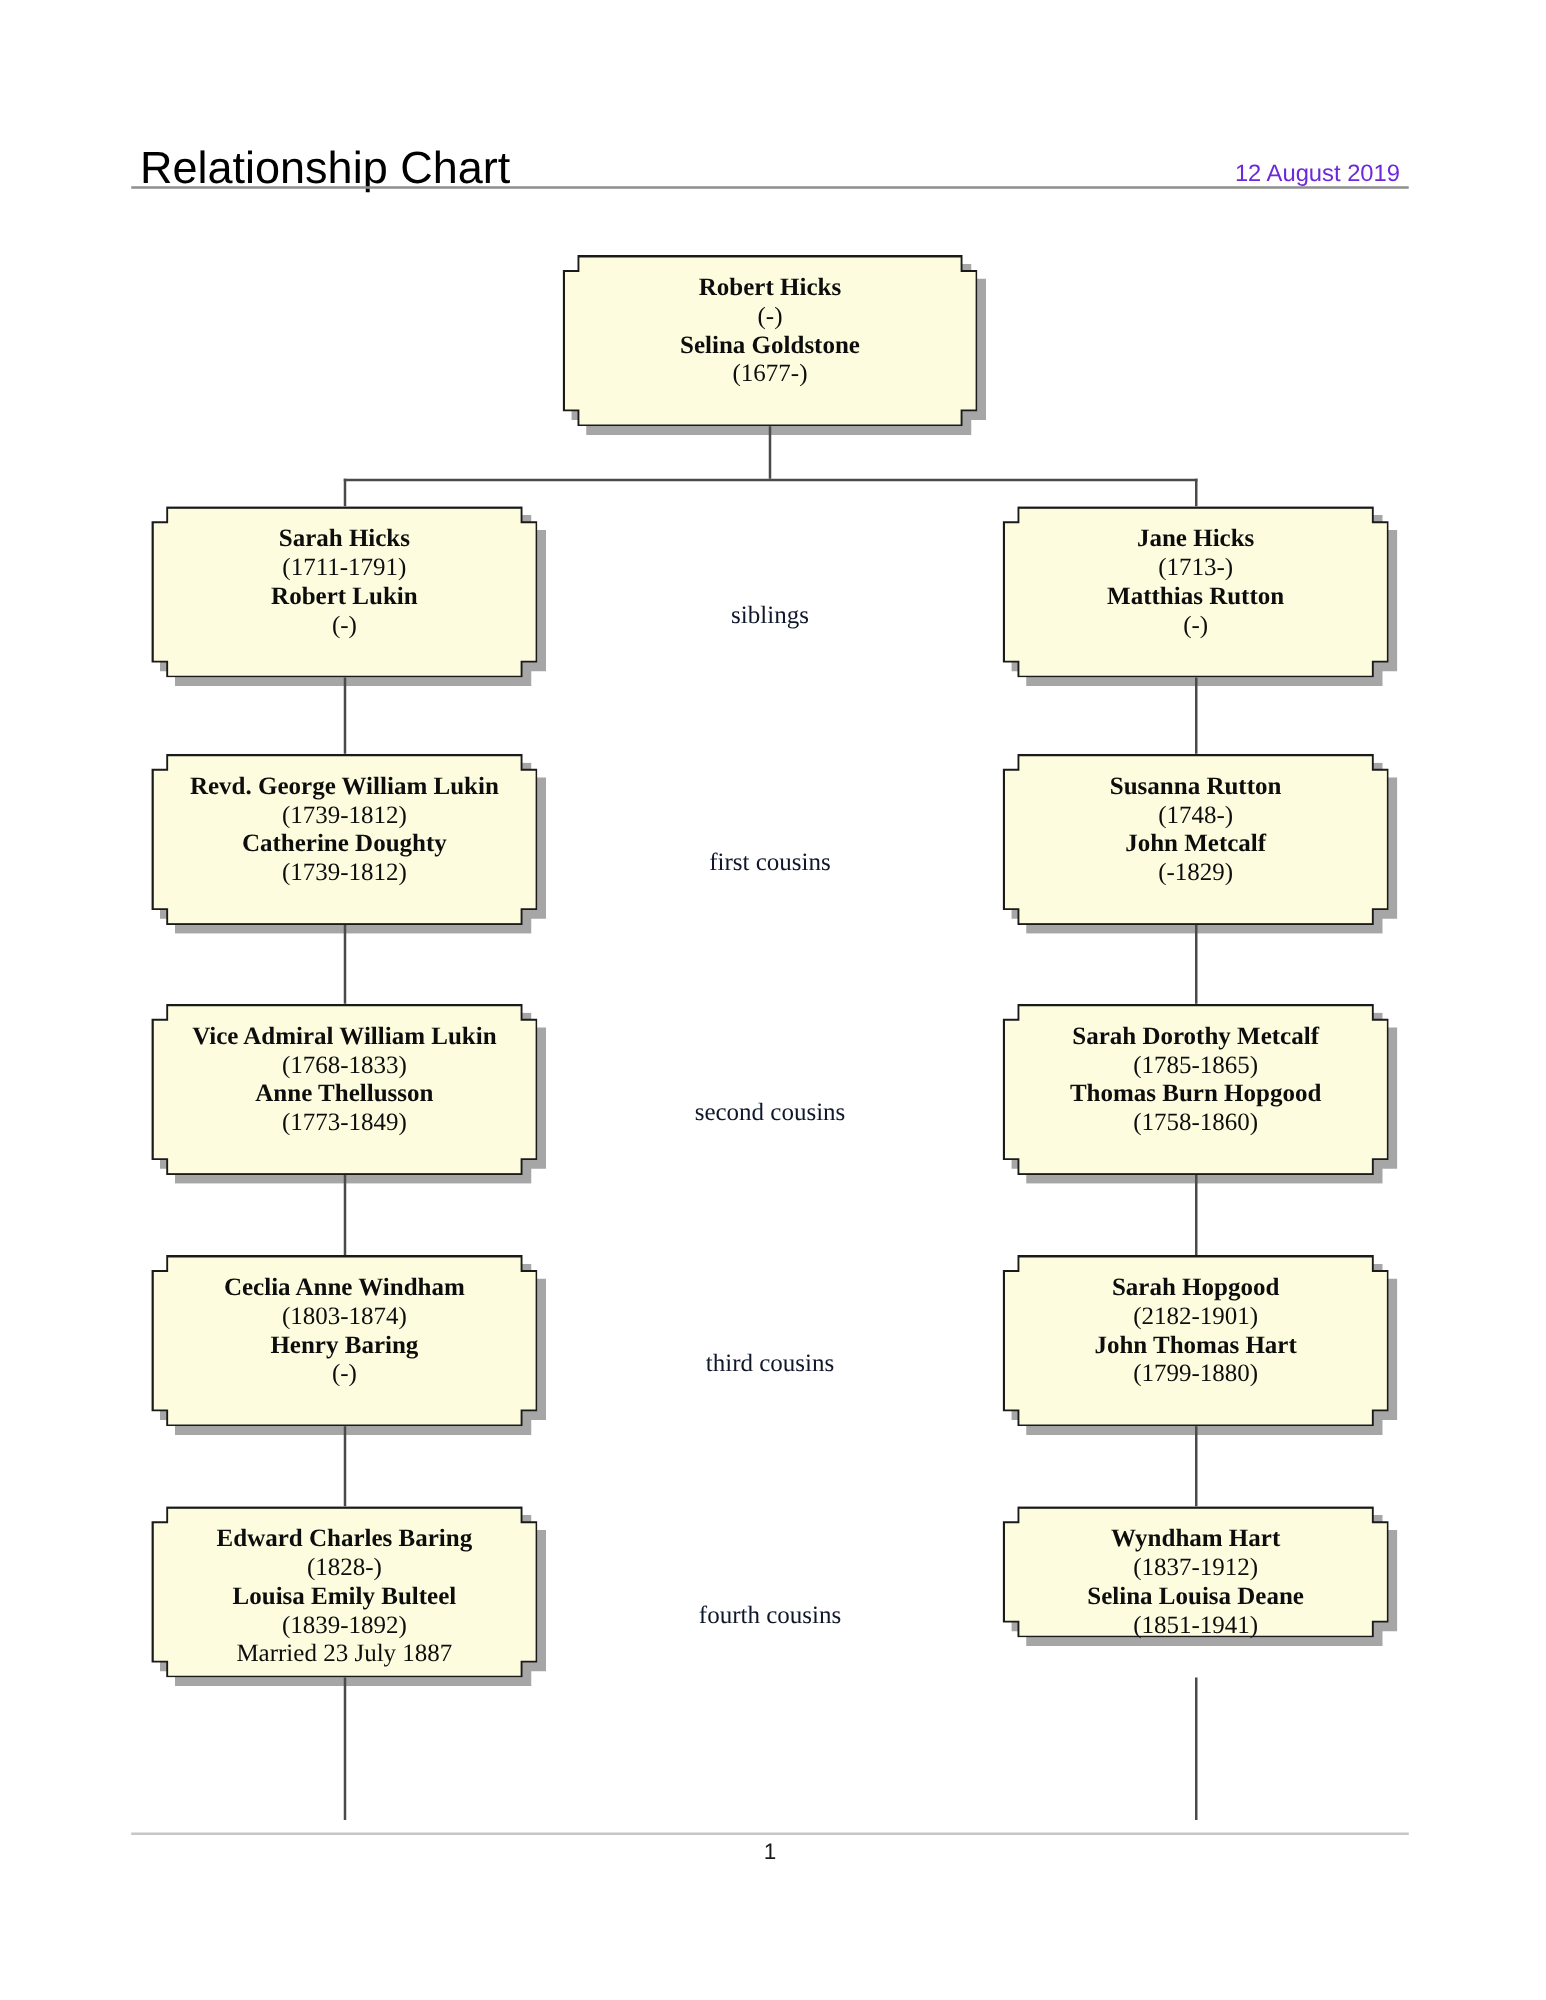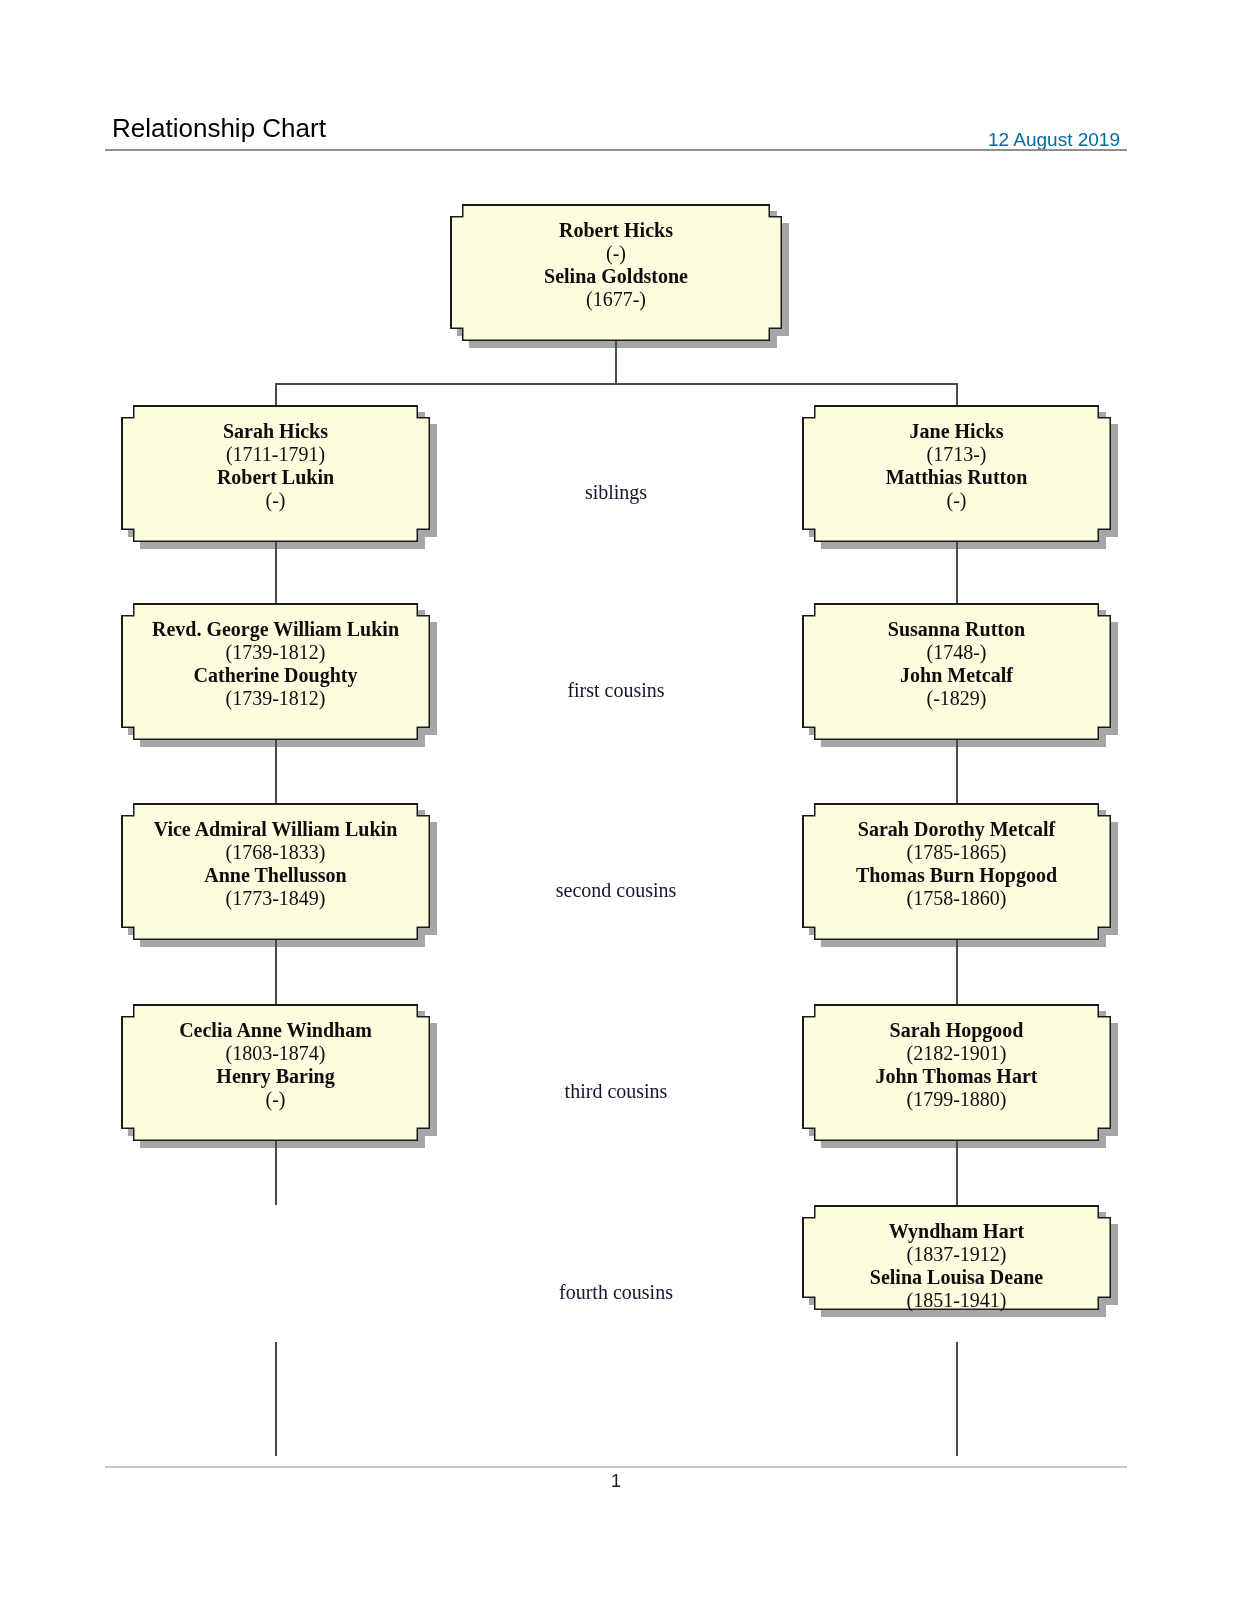--- a/index.html
+++ b/index.html
@@ -1,23 +1,23 @@
 <!DOCTYPE html>
 <html style="--box-fill: #FDFCDF; --box-border: #1A1A1A; --box-shadow: #A6A6A6; --connector: #4A4A4A;"><head>
 <meta charset="utf-8">
 <style>
   html,body{margin:0;padding:0;background:#ffffff;}
   #page{position:relative;width:1237px;height:1600px;background:#ffffff;overflow:hidden;
         font-family:"Liberation Serif", serif;color:#111;}
 
   
   .title{position:absolute;left:112px;top:113px;font-family:"Liberation Sans",sans-serif;
-         font-size:26px;color:#000;}
+         font-size:36px;color:#000;}
   .report-date{position:absolute;left:700px;top:129px;width:420px;text-align:right;
-         font-family:"Liberation Sans",sans-serif;font-size:19px;color:#0369a1;}
+         font-family:"Liberation Sans",sans-serif;font-size:19px;color:#6d28d9;}
   .rule{position:absolute;left:105px;width:1022px;height:2px;}
   .rule-top{top:149px;background:#8f8f8f;}
   .rule-bottom{top:1466px;background:#c6c6c6;}
   .page-number{position:absolute;left:105px;top:1471px;width:1022px;text-align:center;
          font-family:"Liberation Sans",sans-serif;font-size:18px;color:#1a1a1a;}
 
   
   .node{position:absolute;}
   .notch{clip-path:polygon(12px 0px, calc(100% - 12px) 0px, calc(100% - 12px) 12px,
          100% 12px, 100% calc(100% - 12px), calc(100% - 12px) calc(100% - 12px),
@@ -163,20 +163,32 @@
     <div class="node-text">
       <span class="line name">Sarah Hopgood</span>
       <span class="line">(2182-1901)</span>
       <span class="line name">John Thomas Hart</span>
       <span class="line">(1799-1880)</span>
     </div>
   </div>
   <div class="conn v" style="left:275px;top:1141px;height:64px"></div>
   <div class="conn v" style="left:956px;top:1141px;height:64px"></div>
 
+  <div class="node" style="left:121px;top:1205px;width:309px;height:137px">
+    <div class="node-shadow notch"></div>
+    <div class="node-border notch"></div>
+    <div class="node-fill notch"></div>
+    <div class="node-text">
+      <span class="line name">Edward Charles Baring</span>
+      <span class="line">(1828-)</span>
+      <span class="line name">Louisa Emily Bulteel</span>
+      <span class="line">(1839-1892)</span>
+      <span class="line">Married 23 July 1887</span>
+    </div>
+  </div>
   <div class="rel-label" style="top:1281px">fourth cousins</div>
   <div class="node" style="left:802px;top:1205px;width:309px;height:105px">
     <div class="node-shadow notch"></div>
     <div class="node-border notch"></div>
     <div class="node-fill notch"></div>
     <div class="node-text">
       <span class="line name">Wyndham Hart</span>
       <span class="line">(1837-1912)</span>
       <span class="line name">Selina Louisa Deane</span>
       <span class="line">(1851-1941)</span>

